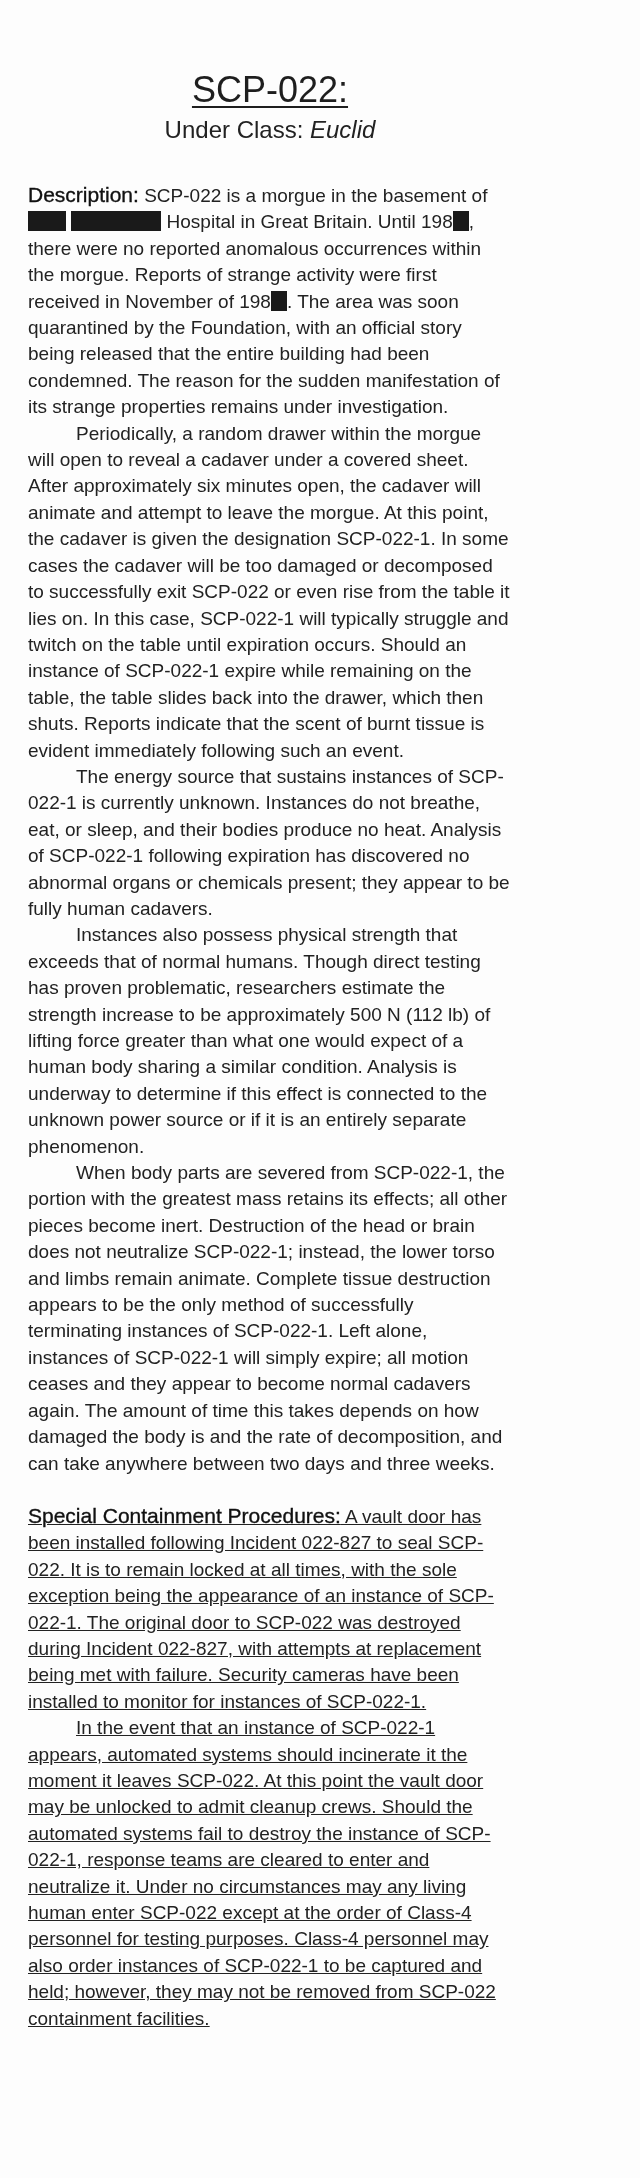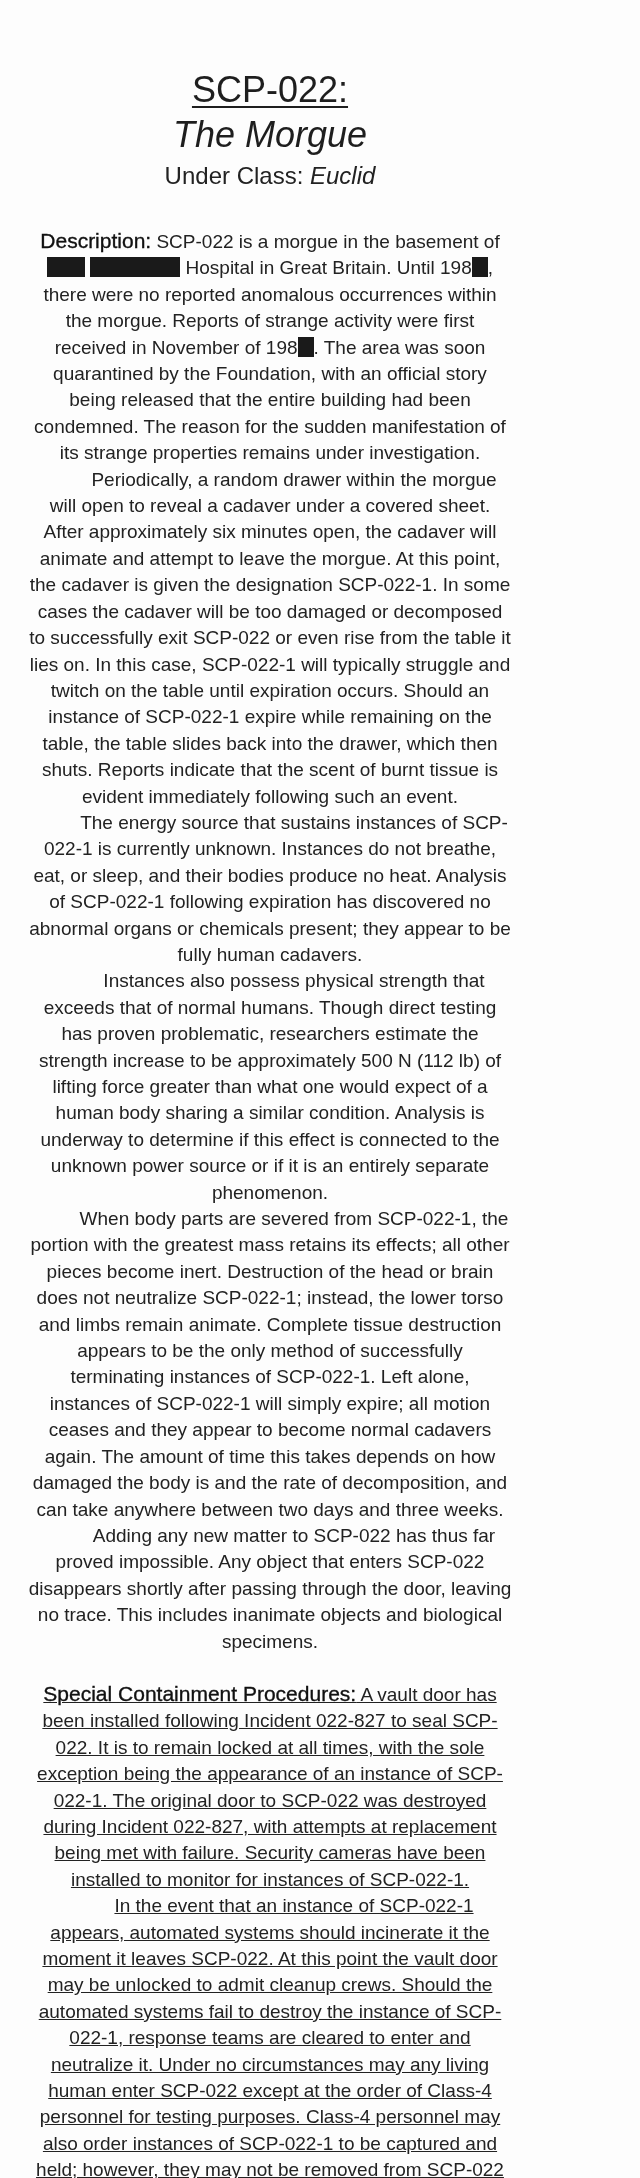--- a/index.html
+++ b/index.html
@@ -51,21 +51,20 @@
   .object-class em { }
   .section {
     font-size: 19px;
     line-height: 26.4px;
     margin: 0;
   }
   .section.desc { margin-top: 36px; }
   .section.scp { margin-top: 26px; text-decoration: underline; }
   .section p {
     margin: 0;
-    text-align: center;
   }
   .section p.indent {
     text-indent: 48px;
   }
   .label {
     font-size: 21px;
     font-weight: normal;
     color: #111;
     -webkit-text-stroke: 0.35px #111;
   }
@@ -79,31 +78,29 @@
   .redact.w-2 { width: 38px; }
   .redact.w-6 { width: 90px; }
 </style>
 </head>
 <body>
 
 <div class="page">
 
   <div class="header">
     <h1 class="title">SCP-022:</h1>
-    <h2 class="subtitle">The Morgue</h2>
     <div class="object-class"><span>Under Class: </span><em>Euclid</em></div>
   </div>
 
   <div class="section desc">
     <p><span class="label">Description:</span><span> SCP-022 is a morgue in the basement of </span><span class="redact w-2"></span><span> </span><span class="redact w-6"></span><span> Hospital in Great Britain. Until 198</span><span class="redact w-short"></span><span>, there were no reported anomalous occurrences within the morgue. Reports of strange activity were first received in November of 198</span><span class="redact w-short"></span><span>. The area was soon quarantined by the Foundation, with an official story being released that the entire building had been condemned. The reason for the sudden manifestation of its strange properties remains under investigation.</span></p>
     <p class="indent">Periodically, a random drawer within the morgue will open to reveal a cadaver under a covered sheet. After approximately six minutes open, the cadaver will animate and attempt to leave the morgue. At this point, the cadaver is given the designation SCP-022-1. In some cases the cadaver will be too damaged or decomposed to successfully exit SCP-022 or even rise from the table it lies on. In this case, SCP-022-1 will typically struggle and twitch on the table until expiration occurs. Should an instance of SCP-022-1 expire while remaining on the table, the table slides back into the drawer, which then shuts. Reports indicate that the scent of burnt tissue is evident immediately following such an event.</p>
     <p class="indent">The energy source that sustains instances of SCP-022-1 is currently unknown. Instances do not breathe, eat, or sleep, and their bodies produce no heat. Analysis of SCP-022-1 following expiration has discovered no abnormal organs or chemicals present; they appear to be fully human cadavers.</p>
     <p class="indent">Instances also possess physical strength that exceeds that of normal humans. Though direct testing has proven problematic, researchers estimate the strength increase to be approximately 500 N (112 lb) of lifting force greater than what one would expect of a human body sharing a similar condition. Analysis is underway to determine if this effect is connected to the unknown power source or if it is an entirely separate phenomenon.</p>
     <p class="indent">When body parts are severed from SCP-022-1, the portion with the greatest mass retains its effects; all other pieces become inert. Destruction of the head or brain does not neutralize SCP-022-1; instead, the lower torso and limbs remain animate. Complete tissue destruction appears to be the only method of successfully terminating instances of SCP-022-1. Left alone, instances of SCP-022-1 will simply expire; all motion ceases and they appear to become normal cadavers again. The amount of time this takes depends on how damaged the body is and the rate of decomposition, and can take anywhere between two days and three weeks.</p>
-    <p class="indent">Adding any new matter to SCP-022 has thus far proved impossible. Any object that enters SCP-022 disappears shortly after passing through the door, leaving no trace. This includes inanimate objects and biological specimens.</p>
   </div>
 
   <div class="section scp">
     <p><span class="label">Special Containment Procedures:</span><span> A vault door has been installed following Incident 022-827 to seal SCP-022. It is to remain locked at all times, with the sole exception being the appearance of an instance of SCP-022-1. The original door to SCP-022 was destroyed during Incident 022-827, with attempts at replacement being met with failure. Security cameras have been installed to monitor for instances of SCP-022-1.</span></p>
     <p class="indent">In the event that an instance of SCP-022-1 appears, automated systems should incinerate it the moment it leaves SCP-022. At this point the vault door may be unlocked to admit cleanup crews. Should the automated systems fail to destroy the instance of SCP-022-1, response teams are cleared to enter and neutralize it. Under no circumstances may any living human enter SCP-022 except at the order of Class-4 personnel for testing purposes. Class-4 personnel may also order instances of SCP-022-1 to be captured and held; however, they may not be removed from SCP-022 containment facilities.</p>
   </div>
 
 </div>
 
 </body></html>

